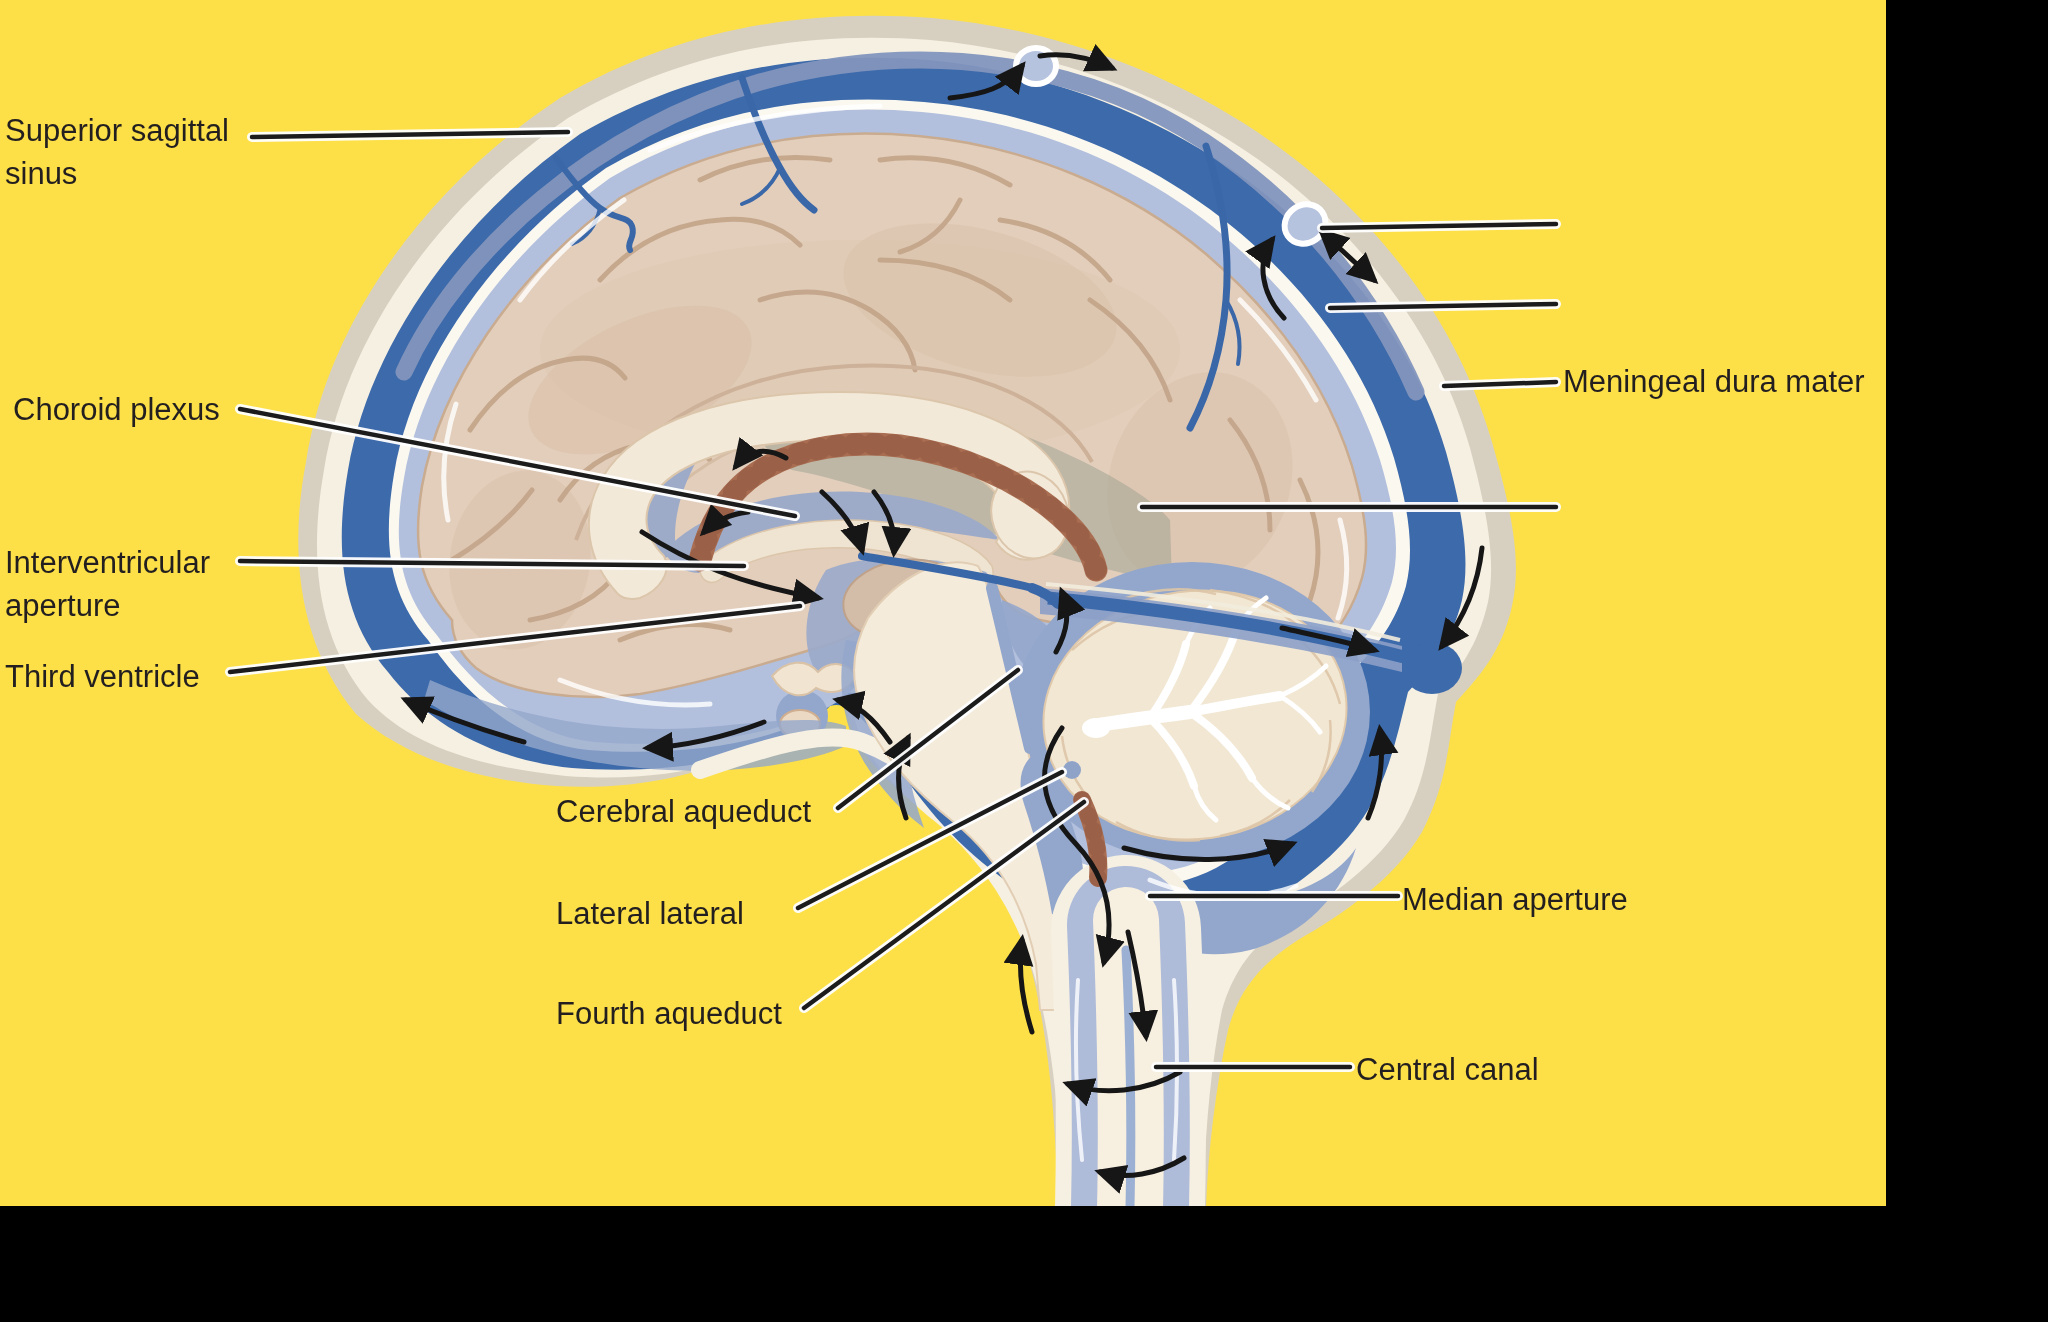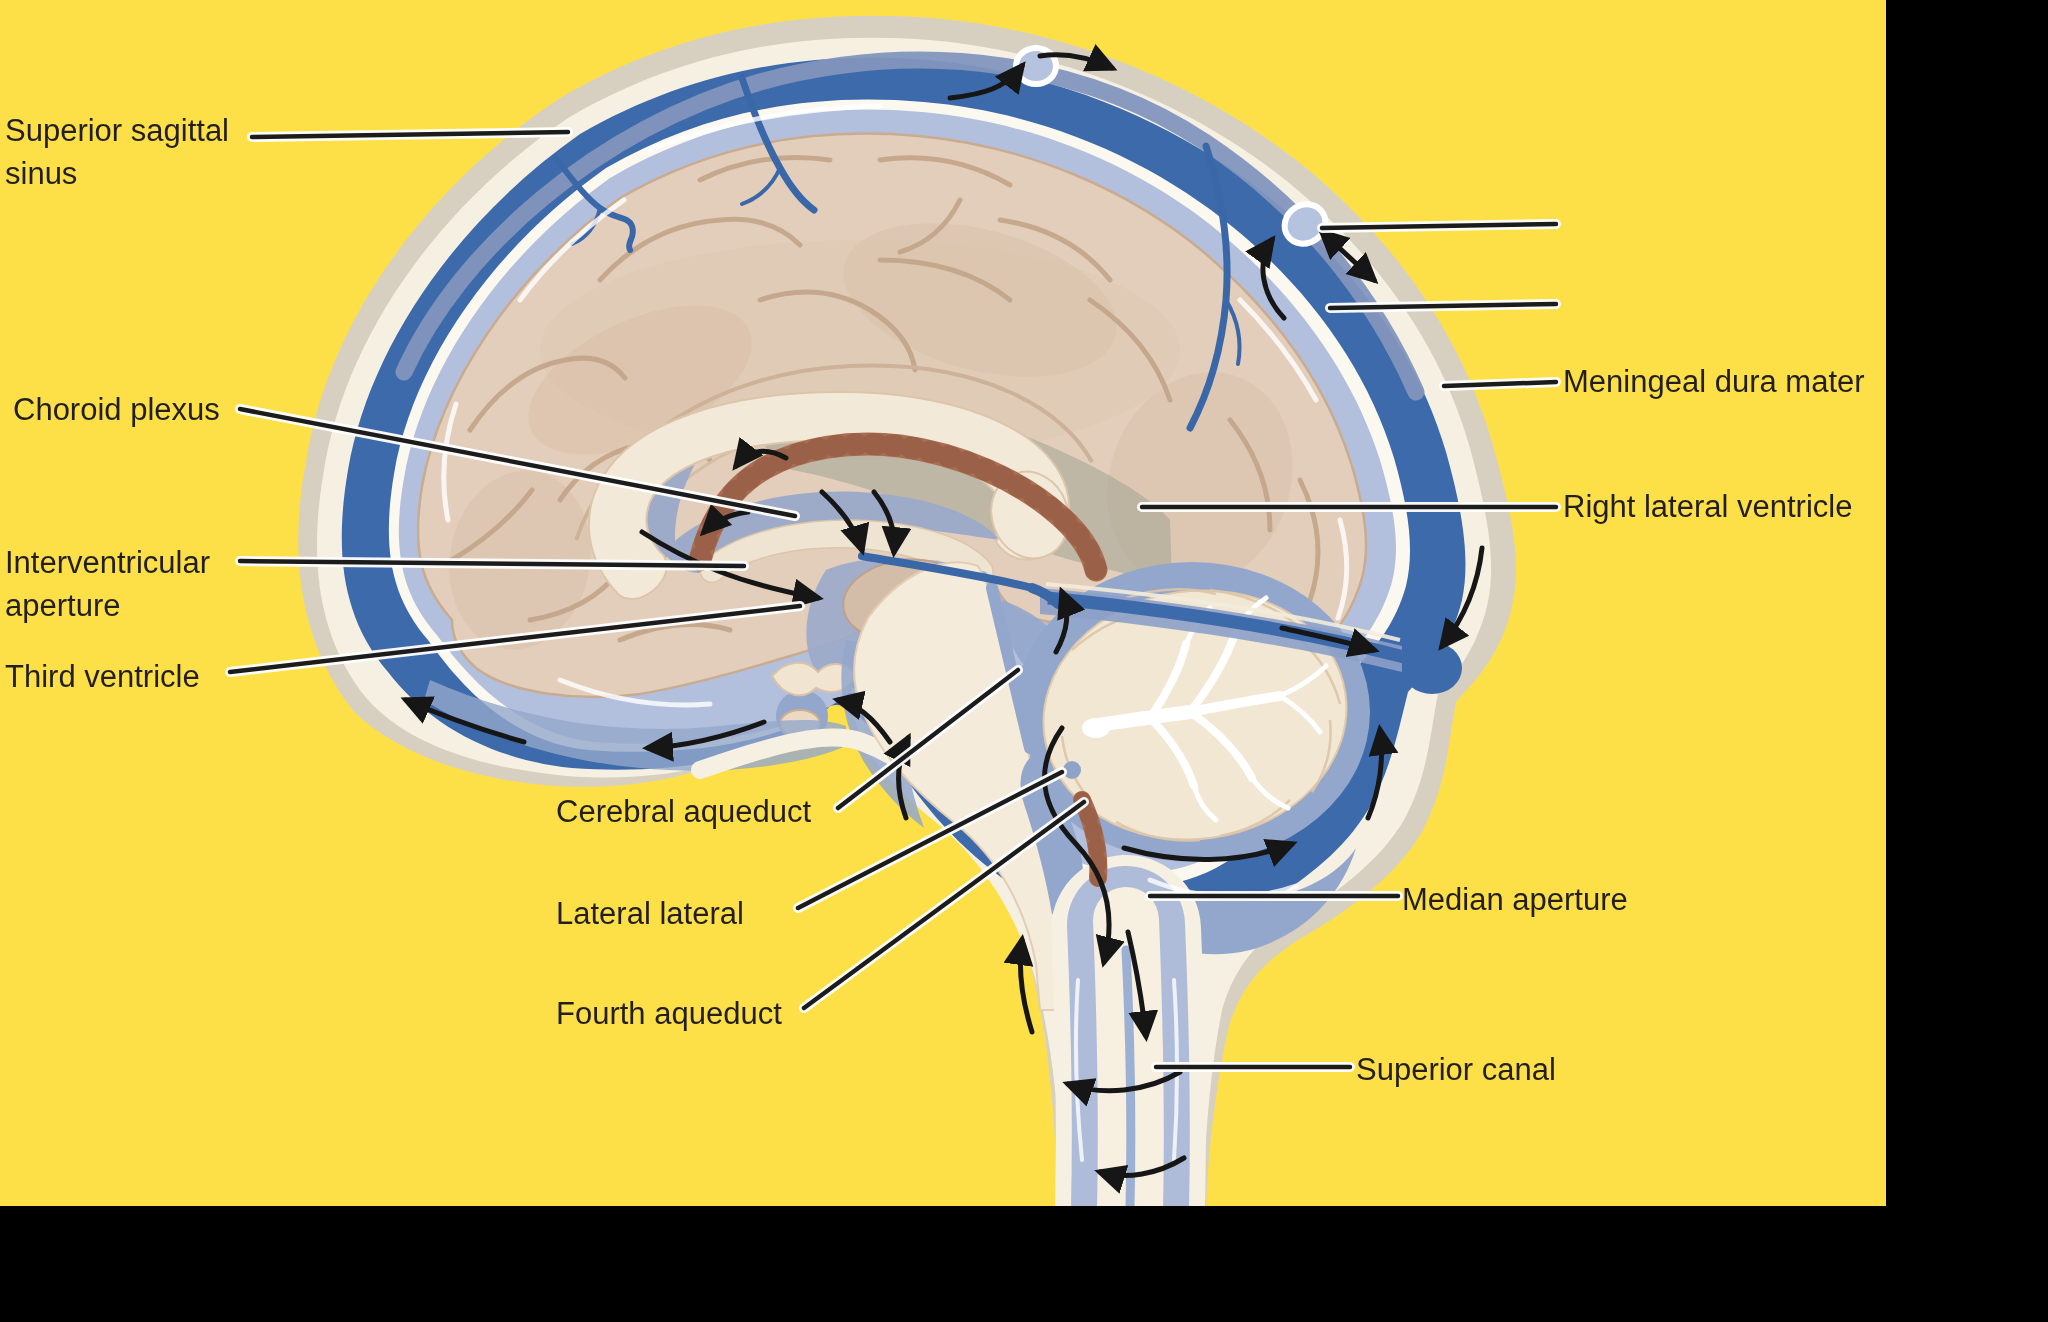--- a/index.html
+++ b/index.html
@@ -298,20 +298,19 @@
 </svg>
 
 <div class="label wrap2" style="left:5px;top:110px;width:252px">Superior sagittal sinus</div>
 <div class="label" style="left:13px;top:389px">Choroid plexus</div>
 <div class="label wrap2" style="left:5px;top:542px;width:262px">Interventricular aperture</div>
 <div class="label" style="left:5px;top:656px">Third ventricle</div>
 <div class="label" style="left:556px;top:791px">Cerebral aqueduct</div>
 <div class="label" style="left:556px;top:893px">Lateral lateral</div>
 <div class="label" style="left:556px;top:993px">Fourth aqueduct</div>
 <div class="label" style="left:1563px;top:361px">Meningeal dura mater</div>
-<div class="label" style="left:1563px;top:486px">Right lateral ventricle</div>
 <div class="label" style="left:1402px;top:879px">Median aperture</div>
-<div class="label" style="left:1356px;top:1049px">Superior canal</div>
+<div class="label" style="left:1356px;top:1049px">Central canal</div>
 
 <div class="bar" id="bar-right"></div>
 <div class="bar" id="bar-bottom"></div>
 
 </div>
 
 </body></html>

